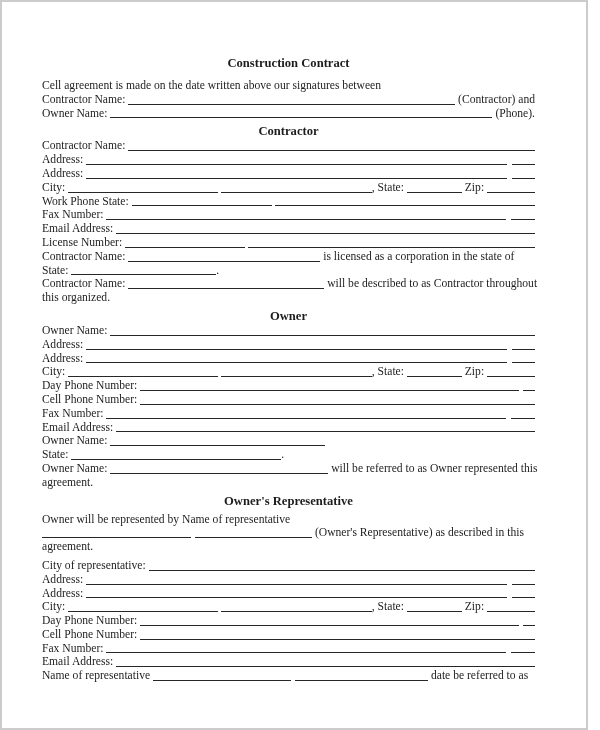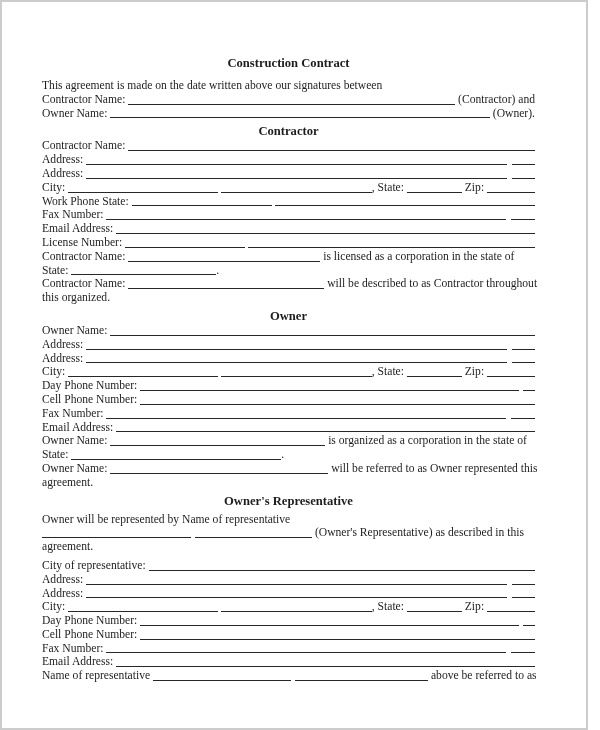--- a/index.html
+++ b/index.html
@@ -31,31 +31,31 @@
 </style>
 </head>
 <body>
 
 <div class="page">
   <div class="doc-title">Construction Contract</div>
   <div id="doc-body">
       <div class="section">
         <div class="field-group">
           <div class="line">
-            <span class="t">This agreement is made on the date written above our signatures between</span>
+            <span class="t">Cell agreement is made on the date written above our signatures between</span>
           </div>
           <div class="line">
             <span class="t">Contractor Name: </span>
             <span class="blank" style="flex: 1 1 20px;"></span>
             <span class="t"> (Contractor) and</span>
           </div>
           <div class="line">
             <span class="t">Owner Name: </span>
             <span class="blank" style="flex: 1 1 20px;"></span>
-            <span class="t"> (Owner).</span>
+            <span class="t"> (Phone).</span>
           </div>
         </div>
       </div>
       <div class="section">
         <div class="section-heading">Contractor</div>
         <div class="field-group">
           <div class="line">
             <span class="t">Contractor Name: </span>
             <span class="blank" style="flex: 1 1 20px;"></span>
           </div>
@@ -168,21 +168,20 @@
             <span class="gap" style="width: 5px; flex: 0 0 auto;"></span>
             <span class="blank" style="width: 24px; flex: 0 0 auto;"></span>
           </div>
           <div class="line">
             <span class="t">Email Address: </span>
             <span class="blank" style="flex: 1 1 20px;"></span>
           </div>
           <div class="line">
             <span class="t">Owner Name: </span>
             <span class="blank" style="width: 215px; flex: 0 0 auto;"></span>
-            <span class="t"> is organized as a corporation in the state of</span>
           </div>
           <div class="line">
             <span class="t">State: </span>
             <span class="blank" style="width: 210px; flex: 0 0 auto;"></span>
             <span class="t">.</span>
           </div>
           <div class="line">
             <span class="t">Owner Name: </span>
             <span class="blank" style="width: 218px; flex: 0 0 auto;"></span>
             <span class="t"> will be referred to as Owner represented this</span>
@@ -253,18 +252,18 @@
           </div>
           <div class="line">
             <span class="t">Email Address: </span>
             <span class="blank" style="flex: 1 1 20px;"></span>
           </div>
           <div class="line">
             <span class="t">Name of representative </span>
             <span class="blank" style="width: 138px; flex: 0 0 auto;"></span>
             <span class="gap" style="width: 4px; flex: 0 0 auto;"></span>
             <span class="blank" style="width: 133px; flex: 0 0 auto;"></span>
-            <span class="t"> above be referred to as</span>
+            <span class="t"> date be referred to as</span>
           </div>
         </div>
       </div>
     </div>
 </div>
 
 </body></html>

